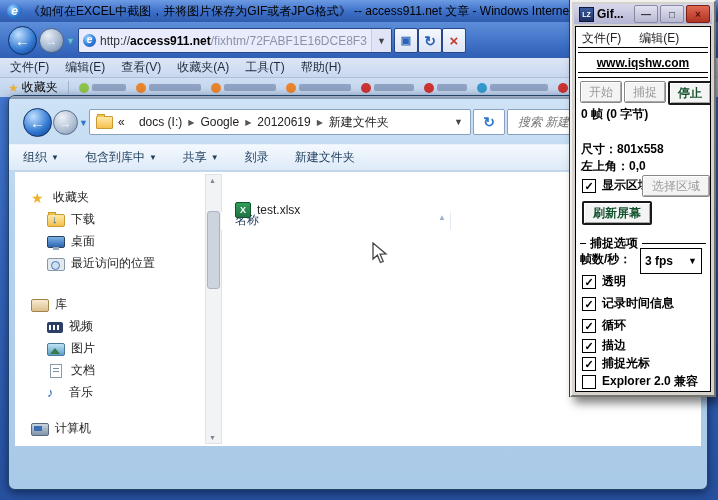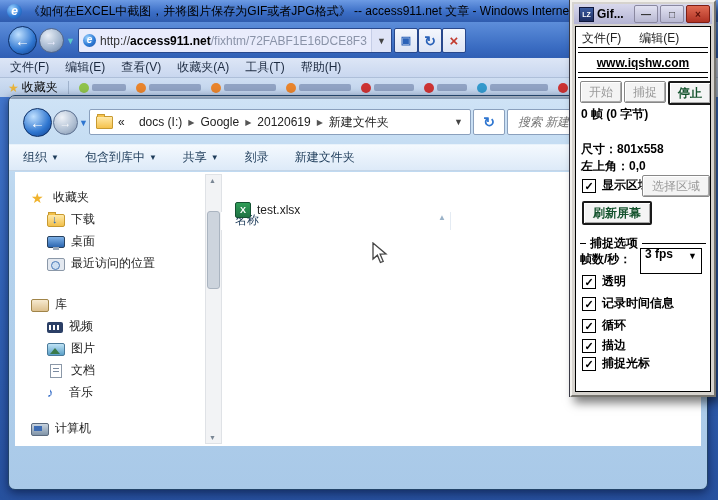--- a/index.html
+++ b/index.html
@@ -151,21 +151,21 @@
   .gbtn.disabled{color:#9a9a9a;}
   .gbtn.strong{border:2px solid #1a1a1a;font-weight:bold;color:#14532d;}
   #gif-frames{position:absolute;left:5px;top:79px;font-weight:bold;}
   .group-hdr{position:absolute;left:4px;right:4px;display:flex;align-items:center;font-weight:bold;gap:4px;}
   .group-hdr::before{content:"";width:6px;border-top:1px solid #000;}
   .group-hdr::after{content:"";flex:1;border-top:1px solid #000;}
   .glabel{position:absolute;font-weight:bold;white-space:nowrap;}
   .checkrow{position:absolute;left:6px;display:flex;align-items:center;gap:6px;font-weight:bold;white-space:nowrap;}
   .cbox{width:12px;height:12px;border:1px solid #000;background:#fff;display:flex;align-items:center;justify-content:center;
     font-size:11px;font-weight:bold;color:#000;flex:0 0 auto;line-height:12px;}
-  .gselect{position:absolute;height:19px;background:#fff;border:1px solid #000;display:flex;align-items:flex-end;
+  .gselect{position:absolute;height:19px;background:#fff;border:1px solid #000;display:flex;align-items:center;
     justify-content:space-between;padding:12px 4px;font-weight:bold;box-sizing:border-box;}
   .gselect .sel-caret{font-size:9px;}
 
   
   #mouse-cursor{left:372px;top:242px;z-index:90;}
 </style>
 </head>
 <body>
 
 <div id="screen">
@@ -451,20 +451,26 @@
             <span>✓</span>
           </span>
           <span>描边</span>
         </div>
       <div class="checkrow" style="top:328px">
           <span class="cbox">
             <span>✓</span>
           </span>
           <span>捕捉光标</span>
         </div>
+      <div class="checkrow" style="top:346px">
+          <span class="cbox">
+            <span></span>
+          </span>
+          <span>Explorer 2.0 兼容</span>
+        </div>
 
       <div class="gselect" style="left:66px;top:364px;width:60px">
         
       </div>
     </div>
   </div>
 
   <div class="abs" id="mouse-cursor">
     <svg width="18" height="24" viewBox="0 0 18 24">
       <polygon points="1,1 1,17 5.4,13.2 8.4,20.5 11.2,19.3 8.1,12.2 14,12" fill="#ffffff" stroke="#444" stroke-width="1.3"></polygon>

